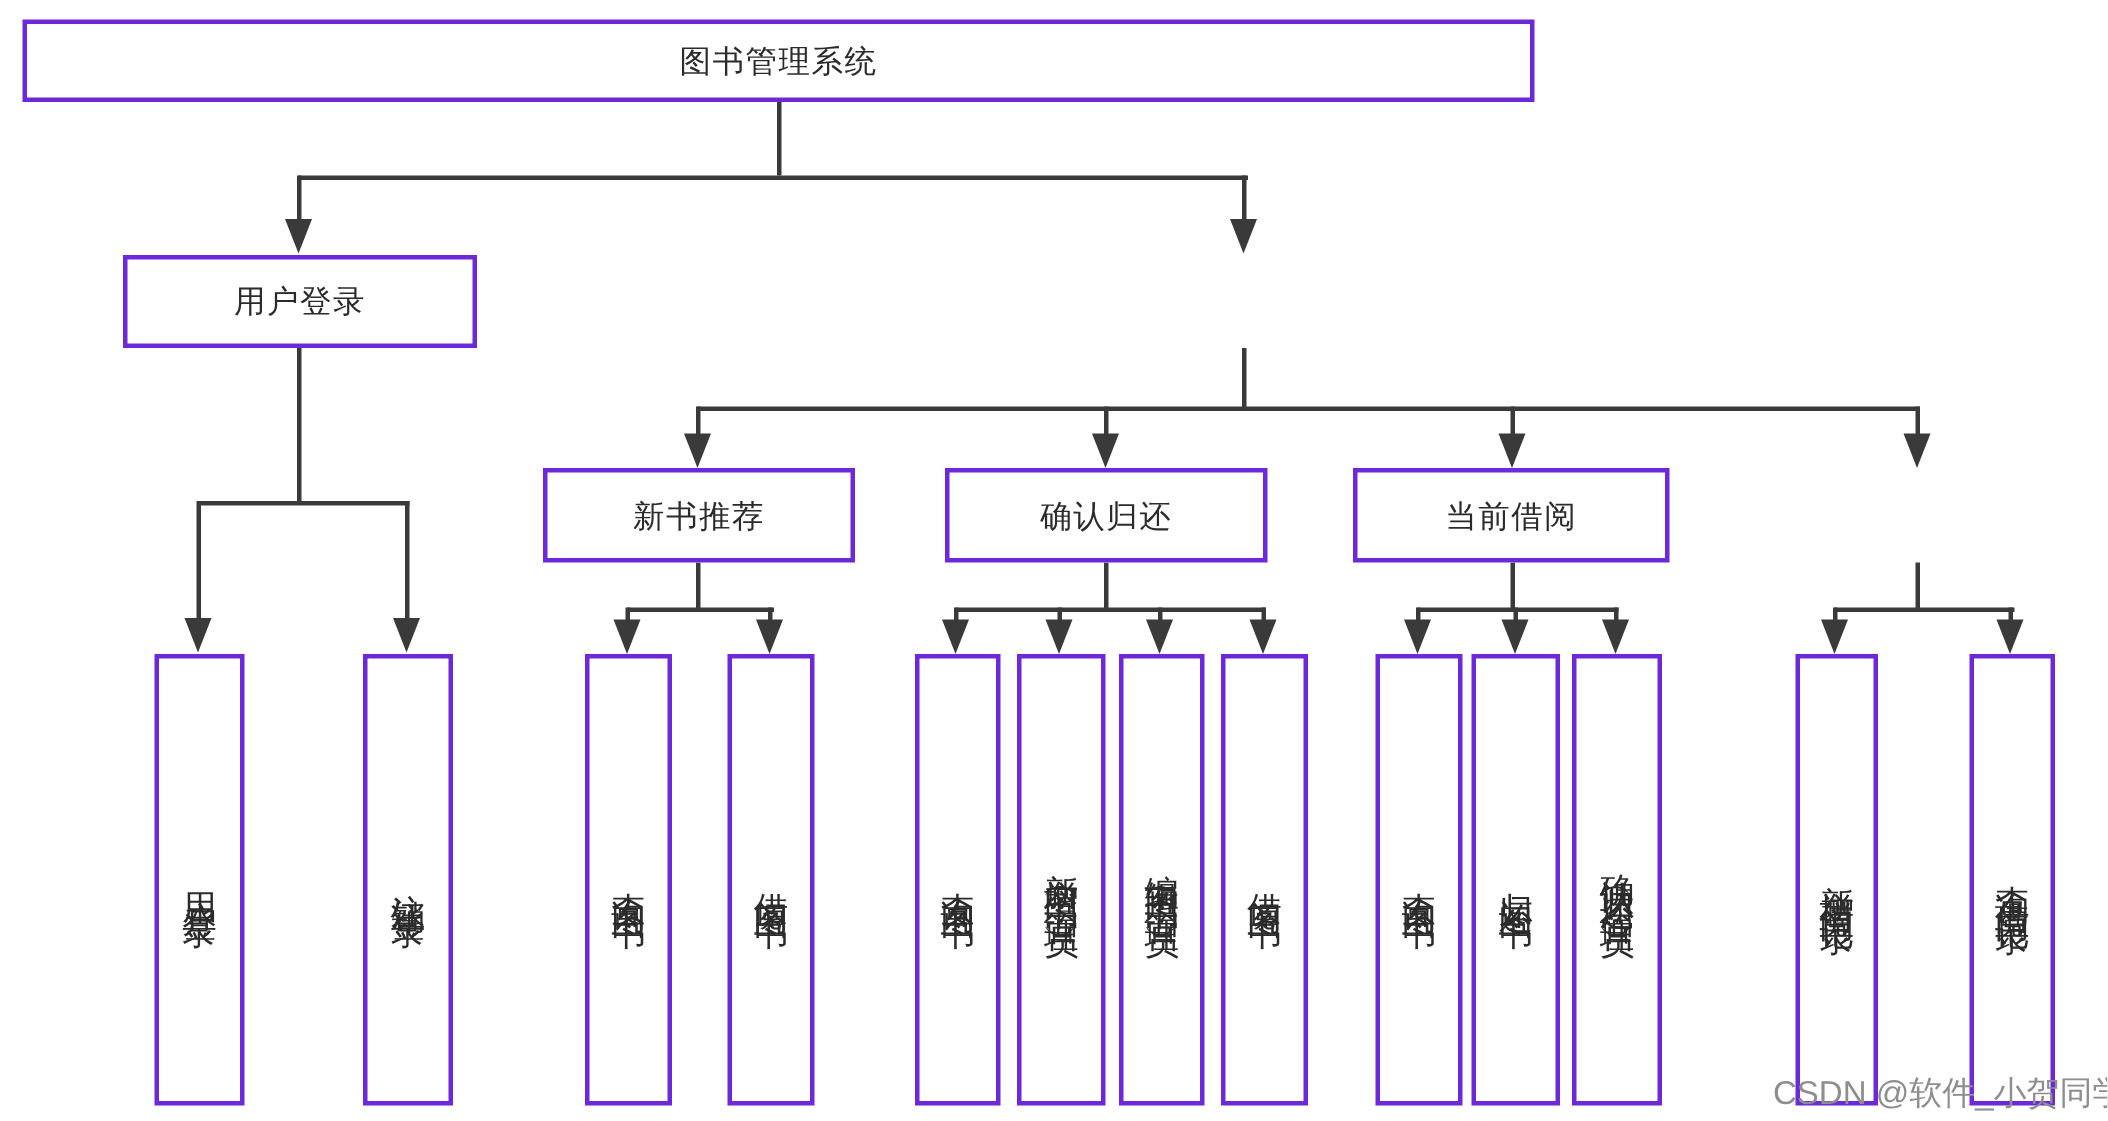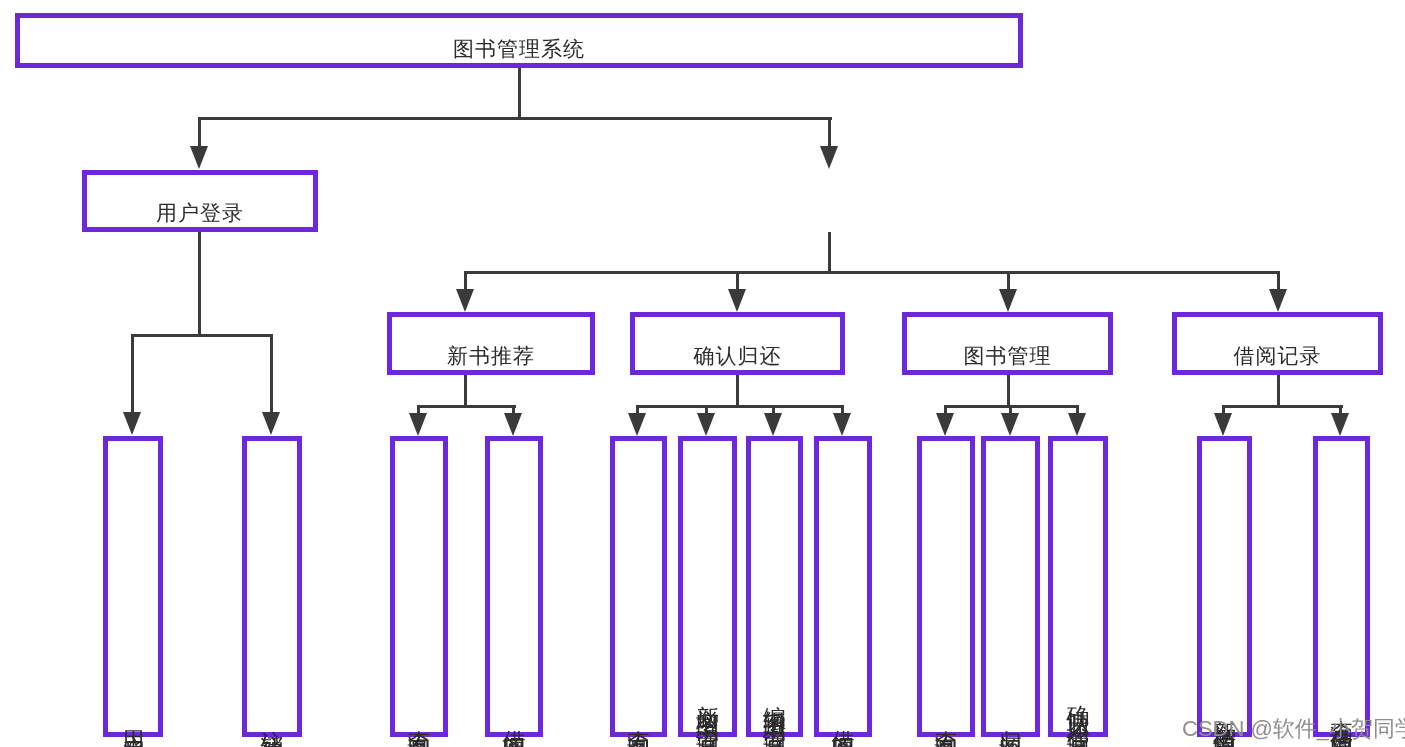--- a/index.html
+++ b/index.html
@@ -11,24 +11,24 @@
   #canvas {
     position: relative;
     width: 1405px;
     height: 747px;
     background: #ffffff;
     overflow: hidden;
   }
   .box {
     position: absolute;
     background: #ffffff;
-    border: 5px solid #6d28d9;
+    border: 3px solid #6d28d9;
     box-sizing: border-box;
     display: flex;
-    align-items: flex-end;
+    align-items: center;
     justify-content: center;
     color: #2b2b2b;
     z-index: 2;
   }
   .hbox { font-size: 21px; letter-spacing: 1px; }
   .leaf span {
     writing-mode: vertical-rl;
     text-orientation: mixed;
     font-size: 23px;
     letter-spacing: 5px;
@@ -97,31 +97,28 @@
   <div class="hl" style="left:465px; top:271px; width:815px;"></div>
   <div class="vl" style="left:464px; top:271px; height:20px;"></div>
   <div class="tri" style="left:456px; top:289px;"></div>
   <div class="vl" style="left:736px; top:271px; height:20px;"></div>
   <div class="tri" style="left:728px; top:289px;"></div>
   <div class="vl" style="left:1007px; top:271px; height:20px;"></div>
   <div class="tri" style="left:999px; top:289px;"></div>
   <div class="vl" style="left:1277px; top:271px; height:20px;"></div>
   <div class="tri" style="left:1269px; top:289px;"></div>
 
-  <div class="box hbox" style="left:362px; top:312px; width:208px; height:63px;margin-left:25px;">
+  <div class="box hbox" style="left:362px; top:312px; width:208px; height:63px;">
     <span>新书推荐</span>
   </div>
   <div class="box hbox" style="left:630px; top:312px; width:215px; height:63px;">
     <span>确认归还</span>
   </div>
   <div class="box hbox" style="left:902px; top:312px; width:211px; height:63px;">
-    <span>图书管理</span>
-  </div>
-  <div class="box hbox" style="left:1172px; top:312px; width:211px; height:63px;">
-    <span>借阅记录</span>
+    <span>当前借阅</span>
   </div>
 
   <div class="vl" style="left:464px; top:375px; height:33px;"></div>
   <div class="hl" style="left:418px; top:405px; width:98px;"></div>
   <div class="vl" style="left:417px; top:405px; height:11px;"></div>
   <div class="tri" style="left:409px; top:413px;"></div>
   <div class="vl" style="left:512px; top:405px; height:11px;"></div>
   <div class="tri" style="left:504px; top:413px;"></div>
 
   <div class="vl" style="left:736px; top:375px; height:33px;"></div>

